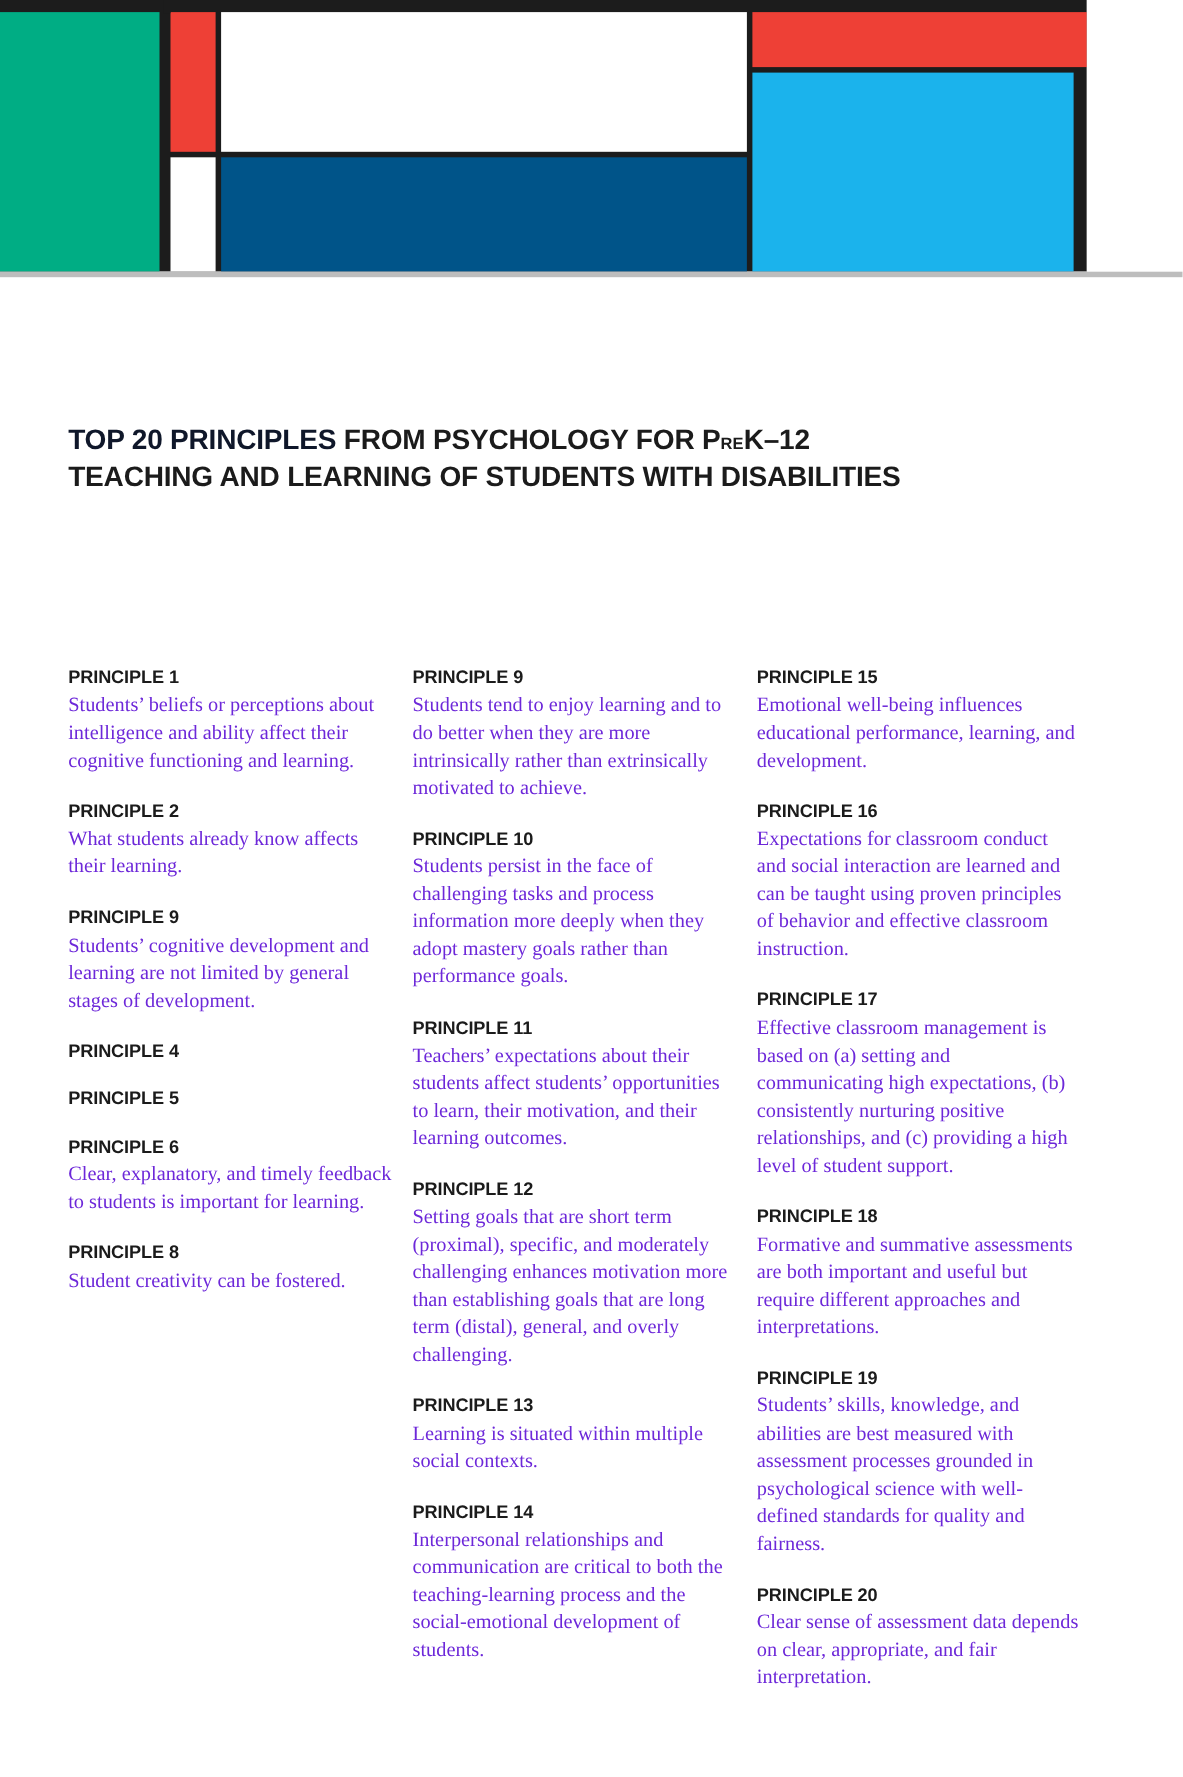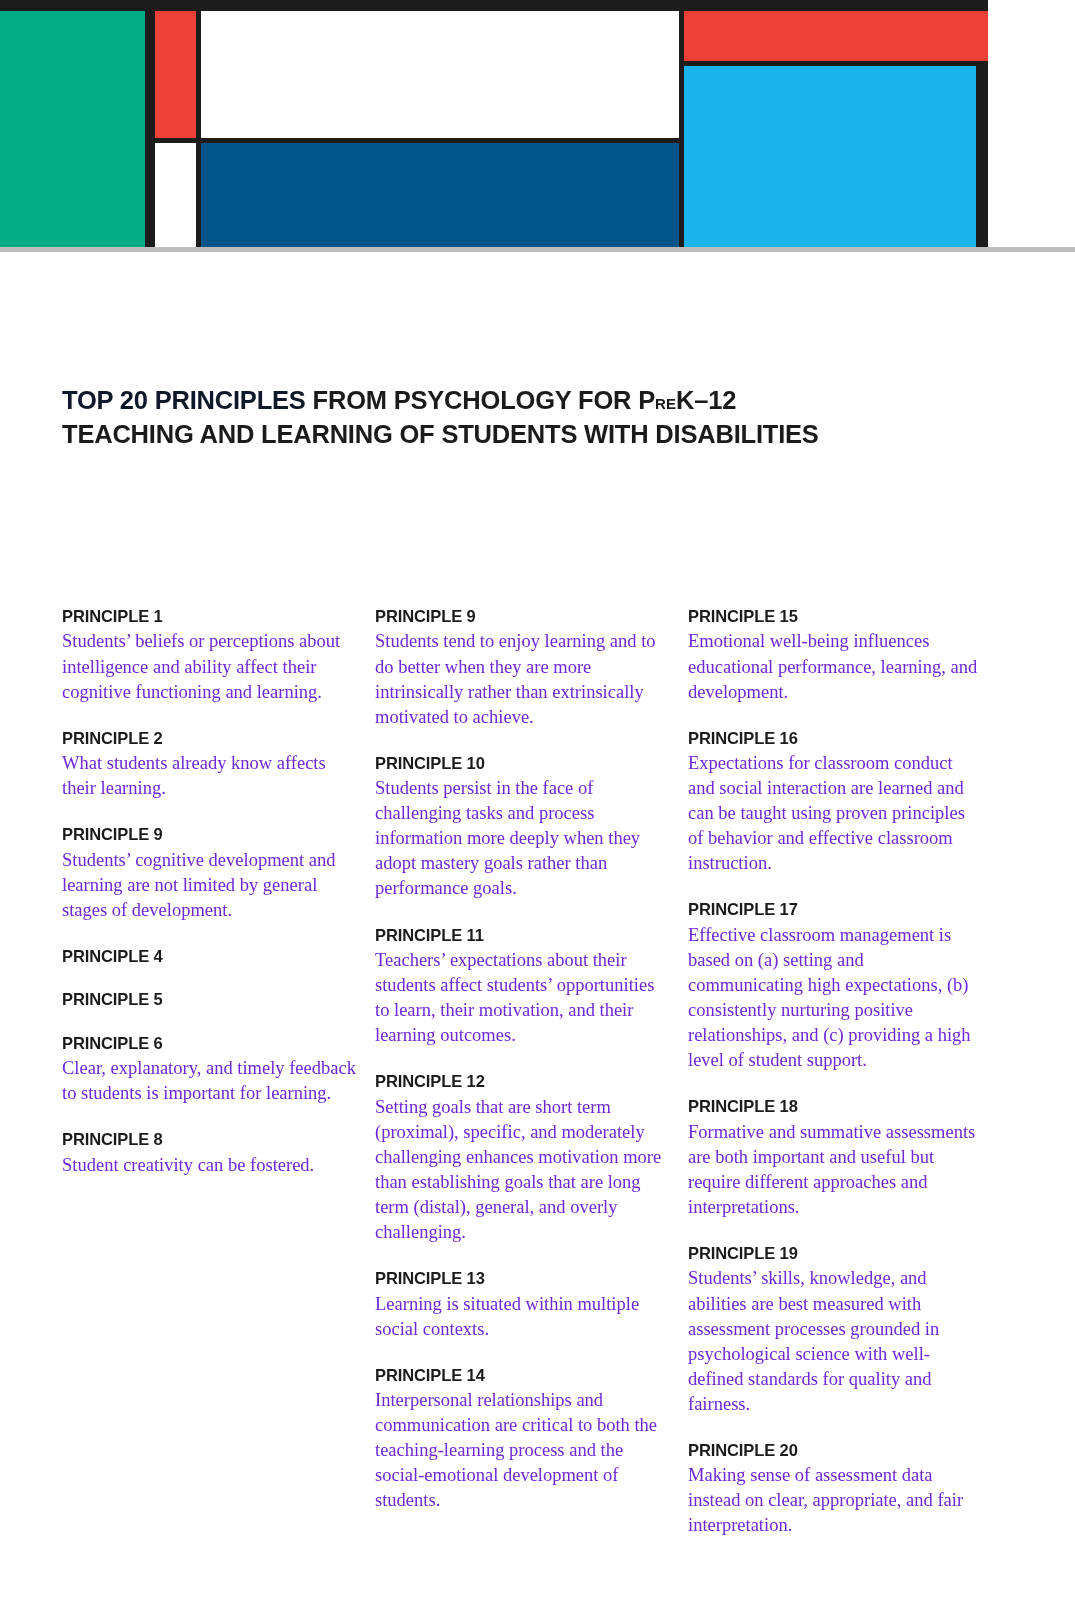--- a/index.html
+++ b/index.html
@@ -222,17 +222,17 @@
     <div class="principle">
       <div class="p-head">PRINCIPLE 18</div>
       <p class="p-body">Formative and summative assessments are both important and useful but require different approaches and interpretations.</p>
     </div>
     <div class="principle">
       <div class="p-head">PRINCIPLE 19</div>
       <p class="p-body">Students’ skills, knowledge, and abilities are best measured with assessment processes grounded in psychological science with well-defined standards for quality and fairness.</p>
     </div>
     <div class="principle">
       <div class="p-head">PRINCIPLE 20</div>
-      <p class="p-body">Making sense of assessment data instead on clear, appropriate, and fair interpretation.</p>
+      <p class="p-body">Clear sense of assessment data depends on clear, appropriate, and fair interpretation.</p>
     </div>
   </div>
 
 </div>
 
 </body></html>

